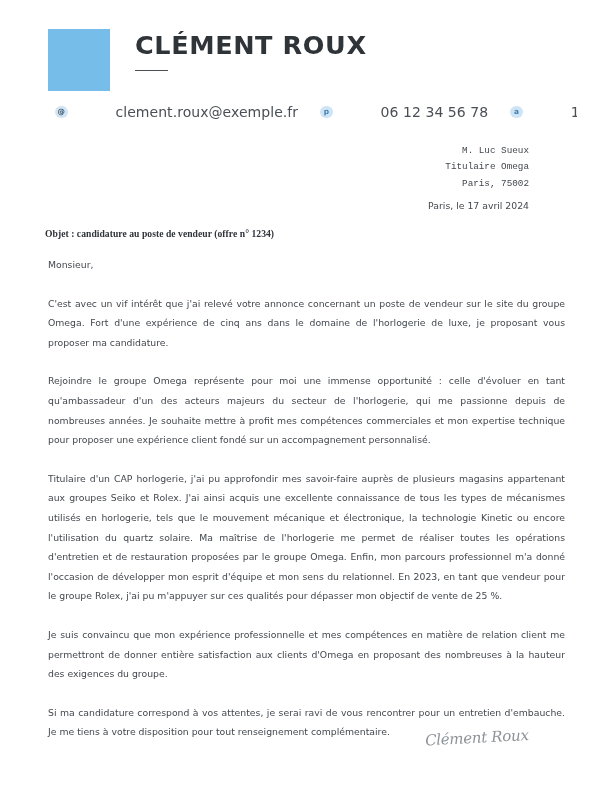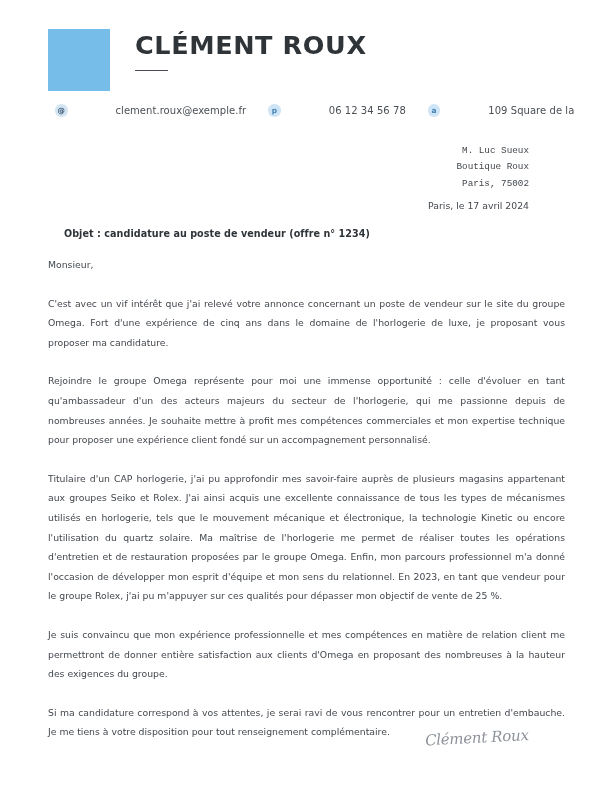--- a/index.html
+++ b/index.html
@@ -88,21 +88,21 @@
     justify-content: center;
     flex: 0 0 auto;
     line-height: 1;
   }
   .badge.at {
     background: #d3e5f3;
     color: #33506b;
   }
   .contact-text {
     margin-left: 8px;
-    font-size: 10px;
+    font-size: 14px;
     letter-spacing: 0.05px;
     padding-left: 40px;
   }
 
   
   .recipient {
     position: absolute;
     right: 48px;
     top: 143px;
     text-align: right;
@@ -116,26 +116,27 @@
     right: 48px;
     top: 200px;
     text-align: right;
     font-size: 9.3px;
     color: #43484e;
   }
 
   
   .subject {
     position: absolute;
-    left: 64px;
+    left: 45px;
     top: 228px;
     font-size: 9.6px;
     font-weight: 700;
     color: #2f3439;
     letter-spacing: 0.05px;
+    font-family: Liberation Serif, serif;
   }
   .body {
     position: absolute;
     left: 48px;
     top: 255px;
     width: 517px;
     font-size: 9.3px;
     line-height: 19.6px;
     color: #43484e;
   }
@@ -189,21 +190,21 @@
       <span class="contact-text">06 12 34 56 78</span>
     </div>
     <div class="contact-item">
       <span class="badge">a</span>
       <span class="contact-text">109 Square de la Couronne, Paris, 46693</span>
     </div>
   </div>
 
   <div class="recipient">
     <div>M. Luc Sueux</div>
-    <div>Boutique Roux</div>
+    <div>Titulaire Omega</div>
     <div>Paris, 75002</div>
   </div>
 
   <div class="date-line">Paris, le 17 avril 2024</div>
 
   <div class="subject">Objet : candidature au poste de vendeur (offre n° 1234)</div>
 
   <div class="body">
     <p class="salutation">Monsieur,</p>
     <p>C'est avec un vif intérêt que j'ai relevé votre annonce concernant un poste de vendeur sur le site du groupe Omega. Fort d'une expérience de cinq ans dans le domaine de l'horlogerie de luxe, je proposant vous proposer ma candidature.</p>

